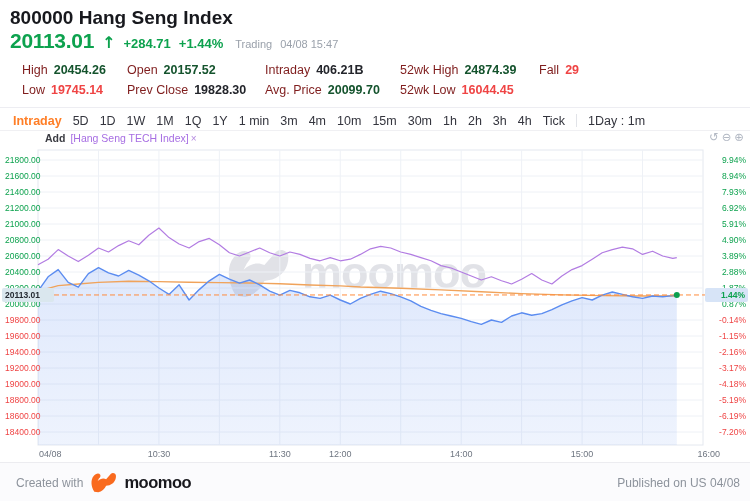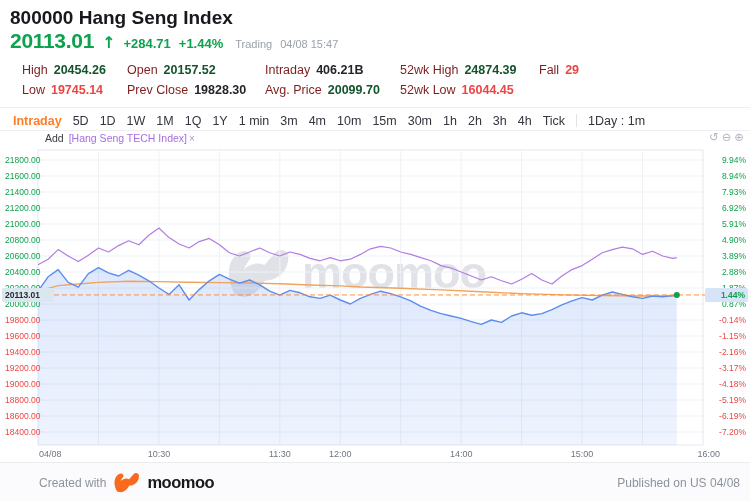--- a/index.html
+++ b/index.html
@@ -25,32 +25,32 @@
   [data-tone="dark"]{color:#23252b;}
   .hdiv{position:absolute;top:107px;left:0;right:0;height:1px;background:#ededf2;}
   
   .tabs{position:absolute;top:111px;left:13px;right:9px;height:19px;display:flex;align-items:center;gap:11px;font-size:12.5px;color:#34353e;white-space:nowrap;}
   .tab{cursor:pointer;}
   .tab.active{color:#ff7e26;font-weight:600;}
   .tabdiv{width:1px;height:13px;background:#e1e3e8;}
   .tabs-border{position:absolute;top:130px;left:0;right:0;height:1px;background:#f0f0f3;}
   
   .addrow{position:absolute;top:132px;left:45px;display:flex;align-items:center;gap:5px;font-size:10.5px;}
-  .add{font-weight:normal;color:#3a3b42;}
+  .add{font-weight:bold;color:#3a3b42;}
   .tag{color:#a76ee3;display:flex;align-items:center;gap:2px;}
   .tagx{font-size:10px;color:#b48ae0;cursor:pointer;}
   .ctools{position:absolute;top:130px;right:6px;display:flex;gap:3px;font-size:11.5px;color:#b3b9c4;font-family:"DejaVu Sans",sans-serif;}
   .cticon{cursor:pointer;}
   
   .watermark{position:absolute;top:246px;left:226px;display:flex;align-items:center;gap:12px;opacity:0.55;z-index:0;}
   .wm-text{font-size:45px;font-weight:bold;color:#c9cbd4;letter-spacing:-1px;}
   
   #chart{position:absolute;top:0;left:0;z-index:1;}
   
-  .footer{position:absolute;top:462px;left:0;right:0;height:39px;background:#fbfbfd;border-top:1px solid #ececf0;display:flex;align-items:center;justify-content:space-between;padding-left:23px;}
+  .footer{position:absolute;top:462px;left:0;right:0;height:39px;background:#fbfbfd;border-top:1px solid #ececf0;display:flex;align-items:center;justify-content:space-between;}
   .fleft{display:flex;align-items:center;gap:7px;margin-left:16px;}
   .created{font-size:12px;color:#8d939c;}
   .fbrand{font-size:16.5px;font-weight:bold;color:#17171c;letter-spacing:-0.5px;}
   .fright{font-size:12px;color:#8d939c;margin-right:10px;}
 </style>
 </head>
 <body>
 
 <div class="app">
 

